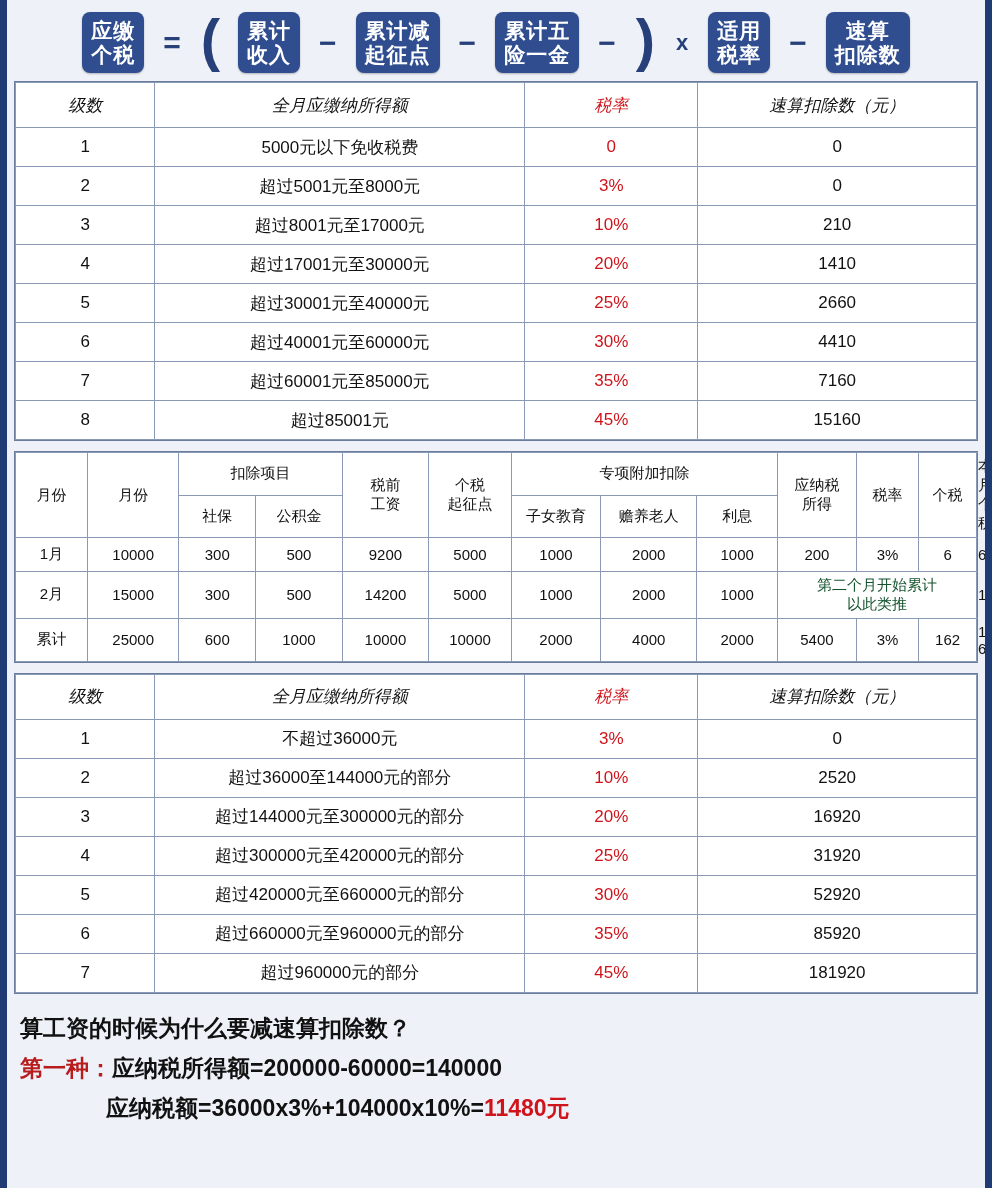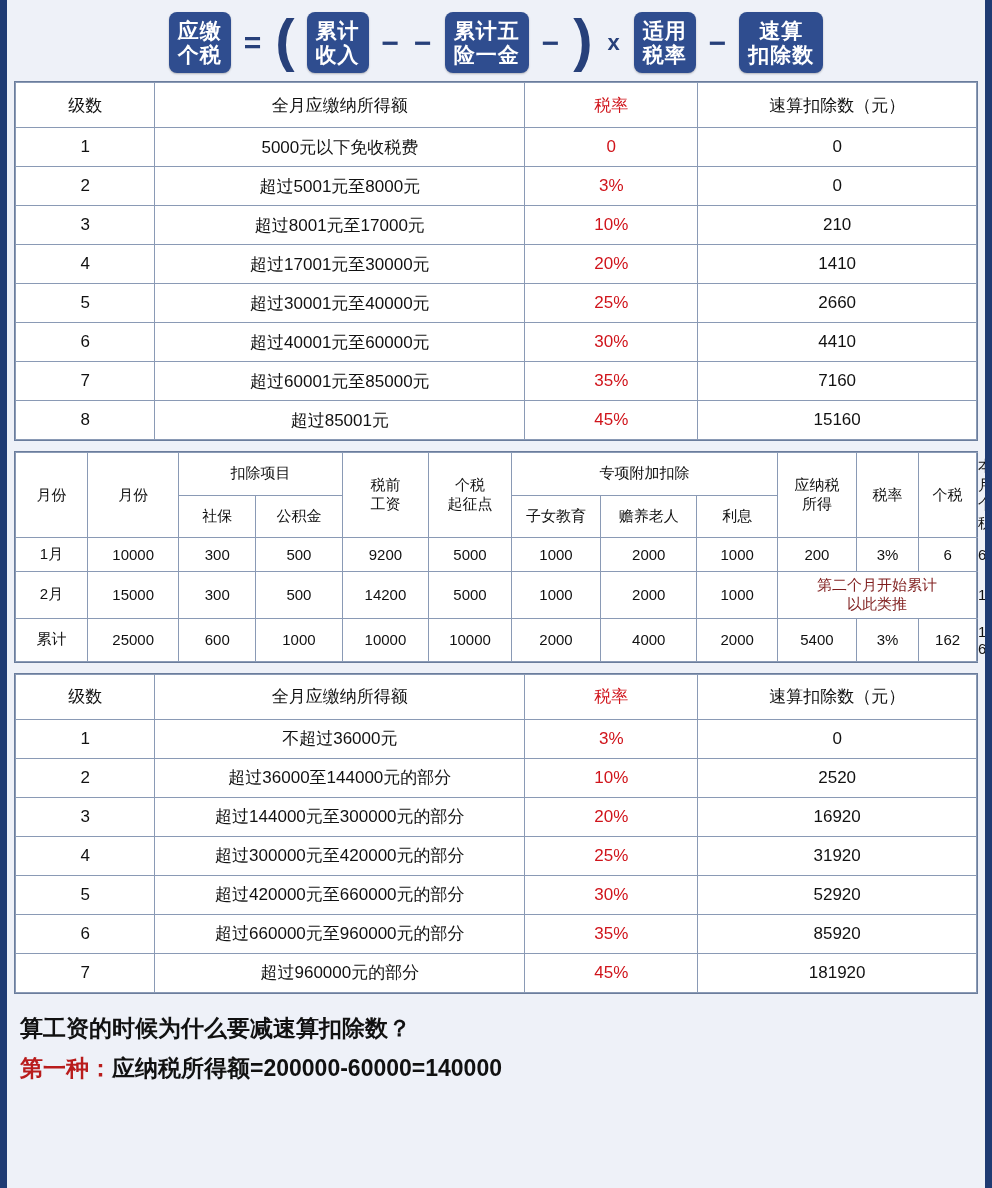--- a/index.html
+++ b/index.html
@@ -32,21 +32,21 @@
     right: 0; top: 0; bottom: 0;
     width: 7px;
     background: #1f3b73;
   }
 
   
   .formula {
     display: flex;
     align-items: center;
     justify-content: center;
-    gap: 11px;
+    gap: 17px;
     padding: 4px 0 8px 0;
     flex-wrap: nowrap;
   }
   .fbox {
     background: #2f4d8f;
     color: #ffffff;
     border-radius: 8px;
     font-size: 21px;
     font-weight: bold;
     line-height: 1.12;
@@ -95,20 +95,21 @@
   }
   .tbl-wrap {
     margin-bottom: 10px;
     border: 1px solid #6b7d9c;
     background: #ffffff;
   }
   .hdr td {
     font-size: 17px;
     font-weight: normal;
     padding: 8px 2px;
+    font-style: italic;
   }
   .rate {
     color: #d0141b;
   }
   .rate-hdr {
     color: #d0141b;
   }
 
   
   .rate-table col.c1 { width: 14.5%; }
@@ -126,21 +127,21 @@
   .month-table col.m5 { width: 9%; }
   .month-table col.m6 { width: 8.6%; }
   .month-table col.m7 { width: 9.3%; }
   .month-table col.m8 { width: 10%; }
   .month-table col.m9 { width: 8.4%; }
   .month-table col.m10 { width: 8.2%; }
   .month-table col.m11 { width: 6.5%; }
   .month-table col.m12 { width: 6%; }
   .month-table .tall { height: 34px; }
   .note-red {
-    color: #7f1d1d;
+    color: #14532d;
     font-size: 14px;
     line-height: 1.25;
   }
 
   
   .explain {
     padding: 4px 6px 6px 6px;
     font-size: 23px;
     font-weight: bold;
     line-height: 1.75;
@@ -159,20 +160,22 @@
   <div class="edge-right"></div>
 
   <div class="formula">
     <div class="fbox">应缴
 个税</div>
     <div class="fop">=</div>
     <div class="fparen">(</div>
     <div class="fbox">累计
 收入</div>
     <div class="fop">−</div>
+    <div class="fbox">累计减
+起征点</div>
     <div class="fop">−</div>
     <div class="fbox">累计五
 险一金</div>
     <div class="fop">−</div>
     <div class="fparen">)</div>
     <div class="fx">x</div>
     <div class="fbox">适用
 税率</div>
     <div class="fop">−</div>
     <div class="fbox">速算
@@ -393,14 +396,17 @@
         </tr>
       </tbody>
     </table>
   </div>
 
   <div class="explain">
     <div class="line">算工资的时候为什么要减速算扣除数？</div>
     <div class="line">
       <span class="label-red">第一种：</span><span>应纳税所得额=200000-60000=140000</span>
     </div>
+    <div class="line">
+      <span class="indent"></span><span>应纳税额=36000x3%+104000x10%=</span><span class="val-red">11480元</span>
+    </div>
   </div>
 </div>
 
 </body></html>

